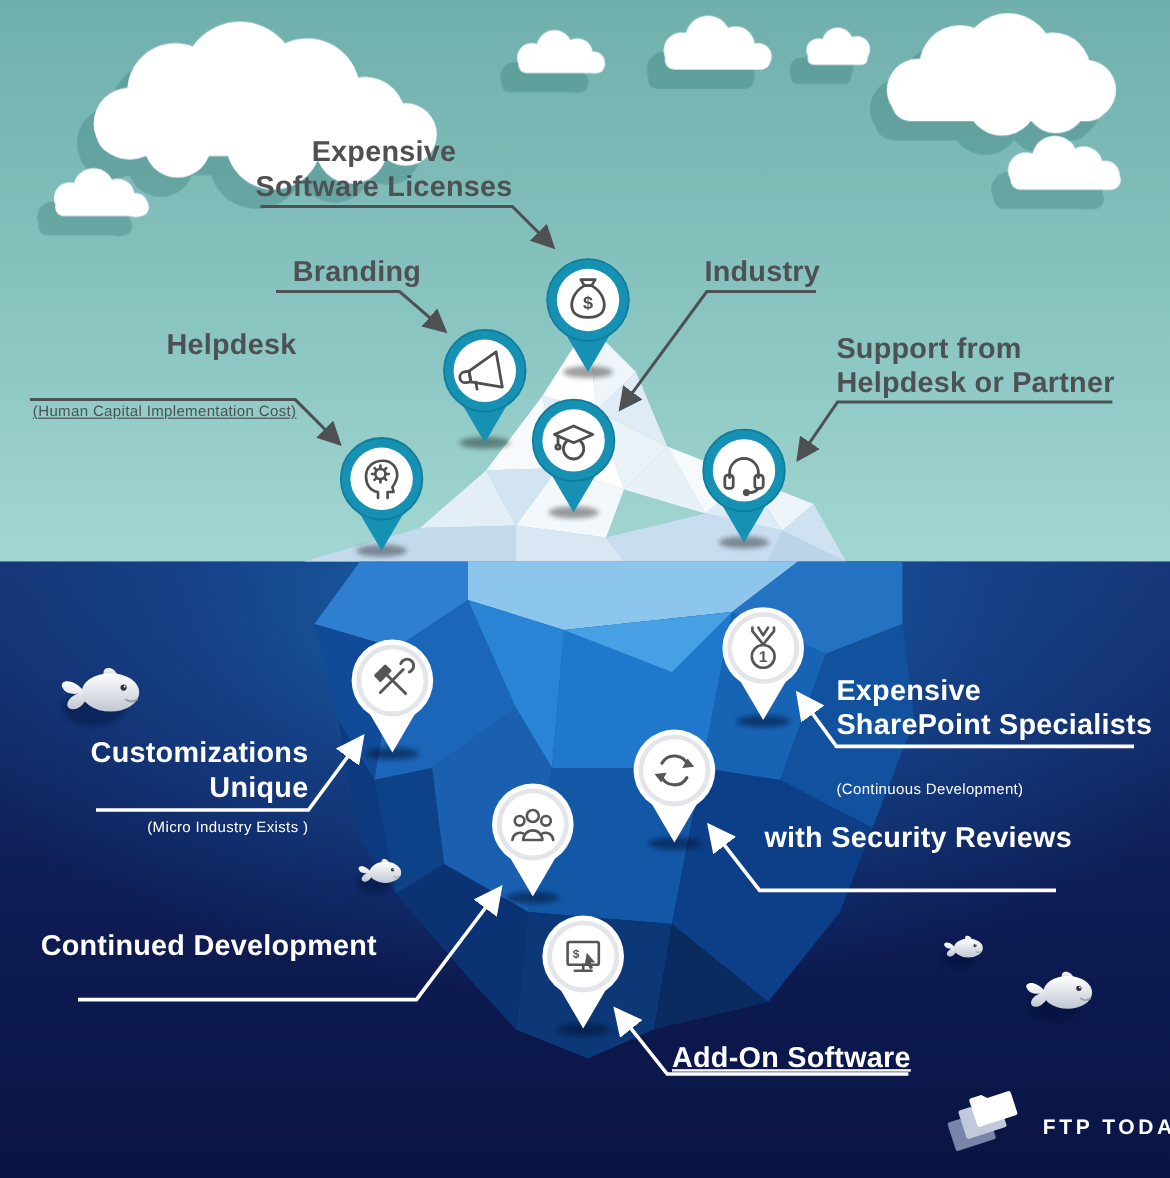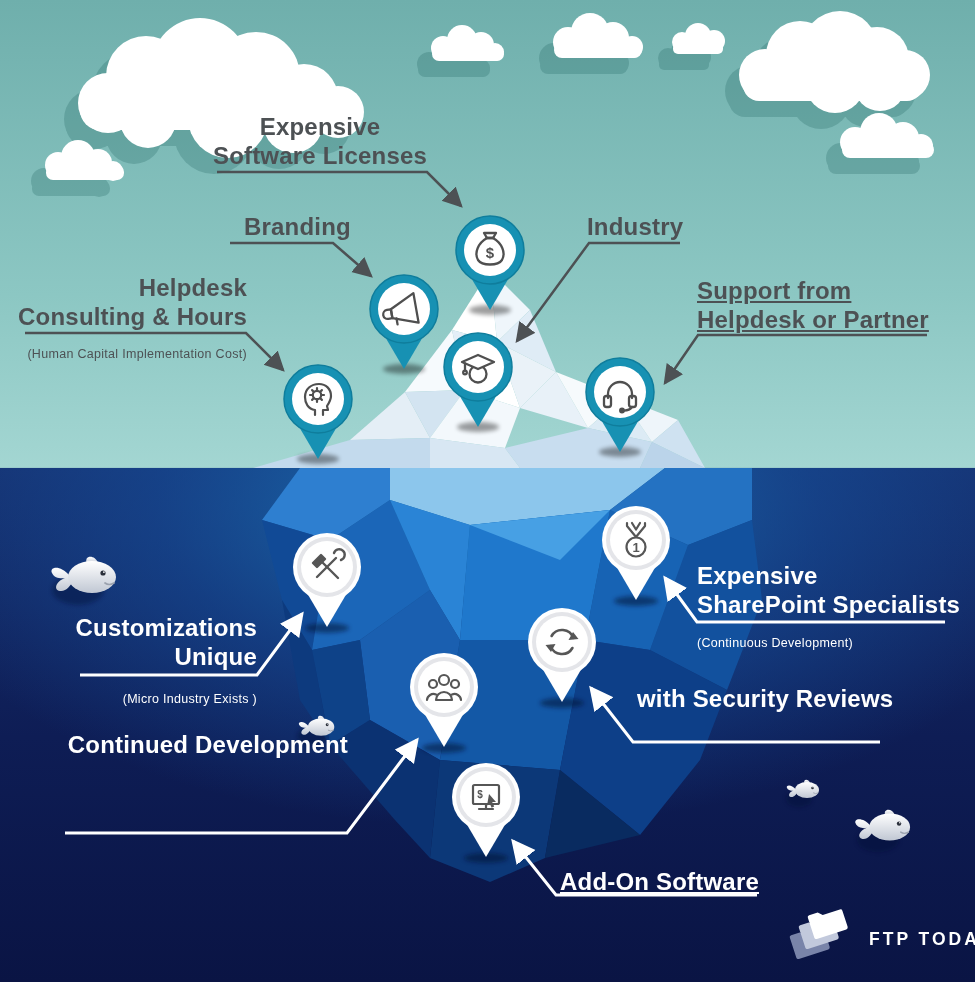--- a/index.html
+++ b/index.html
@@ -2,34 +2,34 @@
 <html><head>
 <meta charset="utf-8">
 <style>
   html,body{margin:0;padding:0;background:#1b1b1b;}
   .stage{position:relative;width:975px;height:982px;overflow:hidden;
          font-family:"Liberation Sans",sans-serif;
          background:linear-gradient(180deg,#6fafac 0%,#8cc7c3 30%,#a3d6d2 47.6%,
                     #16306f 47.7%,#0e1d55 75%,#0a1444 100%);}
   svg.scene{position:absolute;left:0;top:0;}
   .lab{position:absolute;font-weight:700;color:#4d5154;font-size:24px;line-height:29px;letter-spacing:.2px;}
-  .lab .sub{font-size:12.5px;font-weight:400;margin-top:10px;letter-spacing:.3px;}
+  .lab .sub{font-size:12.5px;font-weight:400;margin-top:25px;letter-spacing:.3px;}
   .lab.white{color:#ffffff;}
   .ta-r{text-align:right}.ta-c{text-align:center}
   #lab-lic{left:195px;top:112px;width:250px;}
   #lab-brand{left:244px;top:212px;}
   #lab-train{left:587px;top:212px;}
   #lab-internal{left:0;top:273px;width:247px;}
-  #lab-internal .sub{margin-top:9px;}
-  #lab-support{left:697px;top:276px;text-decoration:underline;}
+  #lab-internal .sub{margin-top:27px;text-decoration:underline;}
+  #lab-support{left:697px;top:276px;}
   #lab-unique{left:0;top:613px;width:257px;}
-  #lab-unique .sub{margin-top:14px;}
+  #lab-unique .sub{margin-top:4px;}
   #lab-share{left:697px;top:561px;}
   #lab-3rd{left:637px;top:684px;}
-  #lab-cont{left:0;top:730px;width:348px;}
+  #lab-cont{left:0;top:774px;width:348px;text-align:center;}
   #lab-addon{left:560px;top:867px;text-decoration:underline;}
   .logo{position:absolute;left:786px;top:908px;display:flex;align-items:center;gap:9px;}
   .logo-text{color:#fff;font-weight:700;font-size:17.5px;letter-spacing:3px;white-space:nowrap;}
 </style>
 </head>
 <body>
 
 <div class="stage">
 
 <svg class="scene" width="975" height="982" viewBox="0 0 975 982">
@@ -365,21 +365,20 @@
 <div class="lab" id="lab-brand">
   <div>Branding</div>
 </div>
 
 <div class="lab" id="lab-train">
   <div>Industry</div>
 </div>
 
 <div class="lab ta-r" id="lab-internal">
   <div>Helpdesk</div>
-  <div>Consulting &amp; Hours</div>
   <div class="sub">(Human Capital Implementation Cost)</div>
 </div>
 
 <div class="lab" id="lab-support">
   <div>Support from</div>
   <div>Helpdesk or Partner</div>
 </div>
 
 <div class="lab white ta-r" id="lab-unique">
   <div>Customizations</div>

